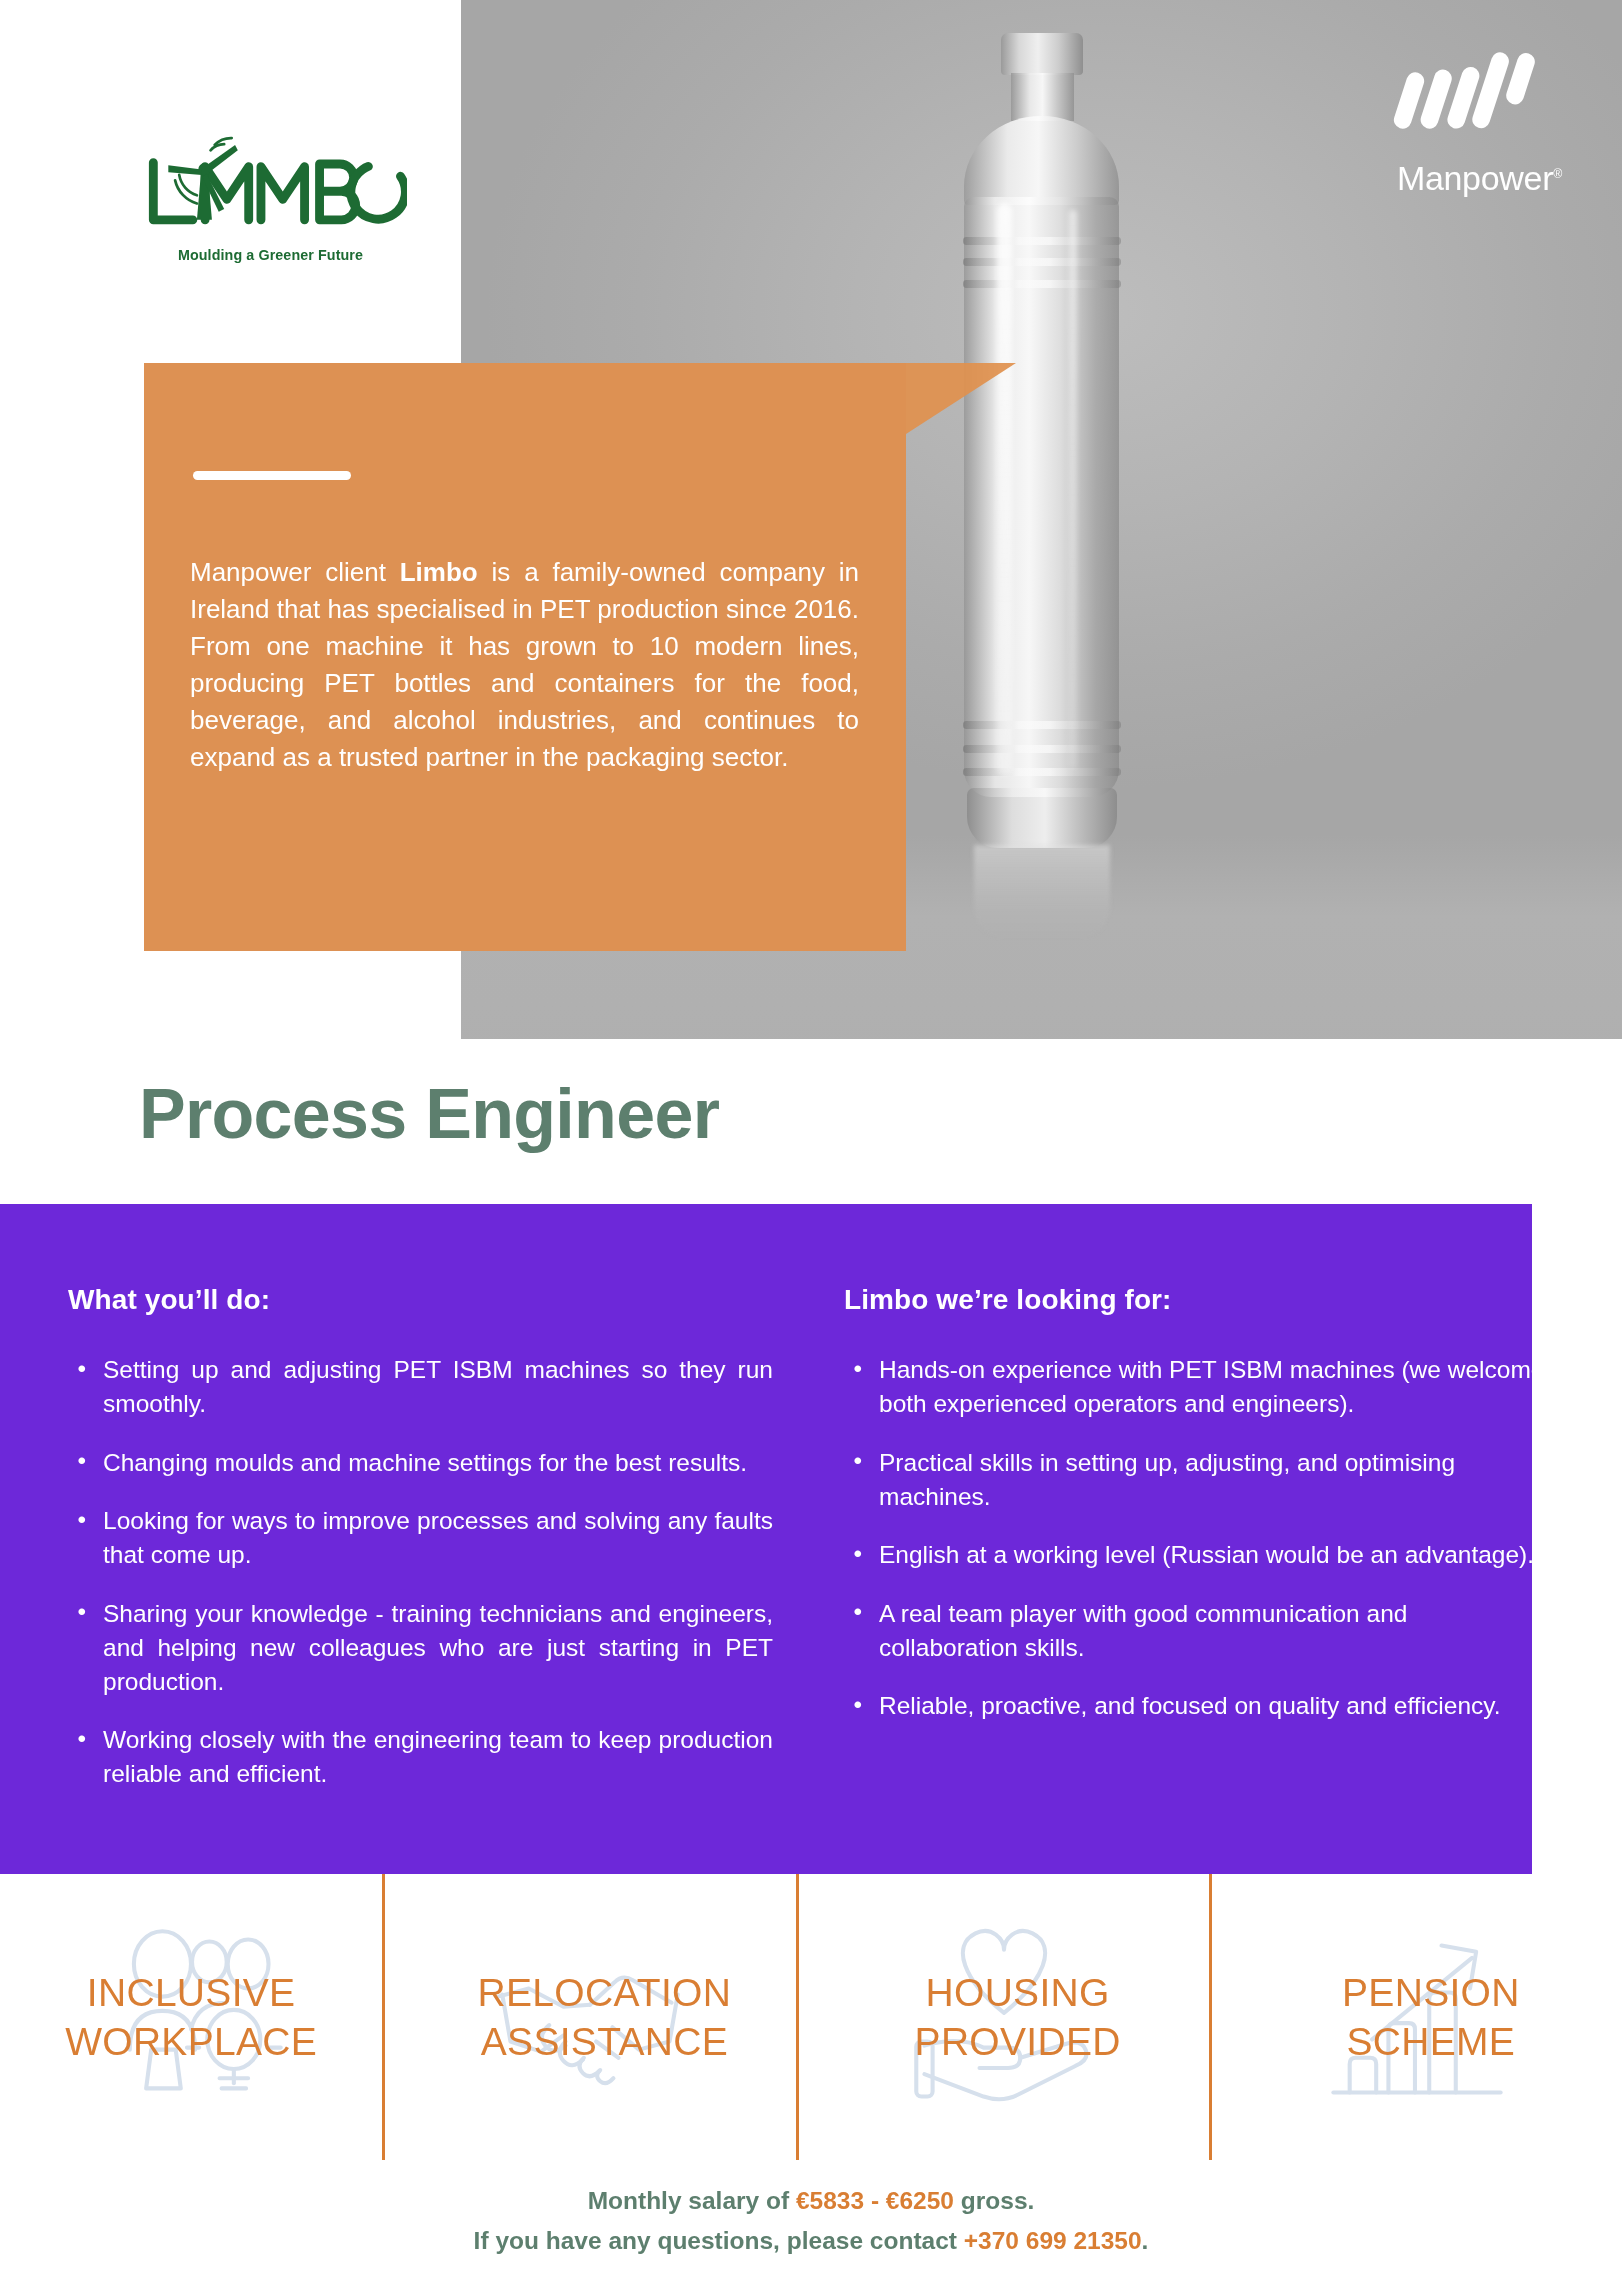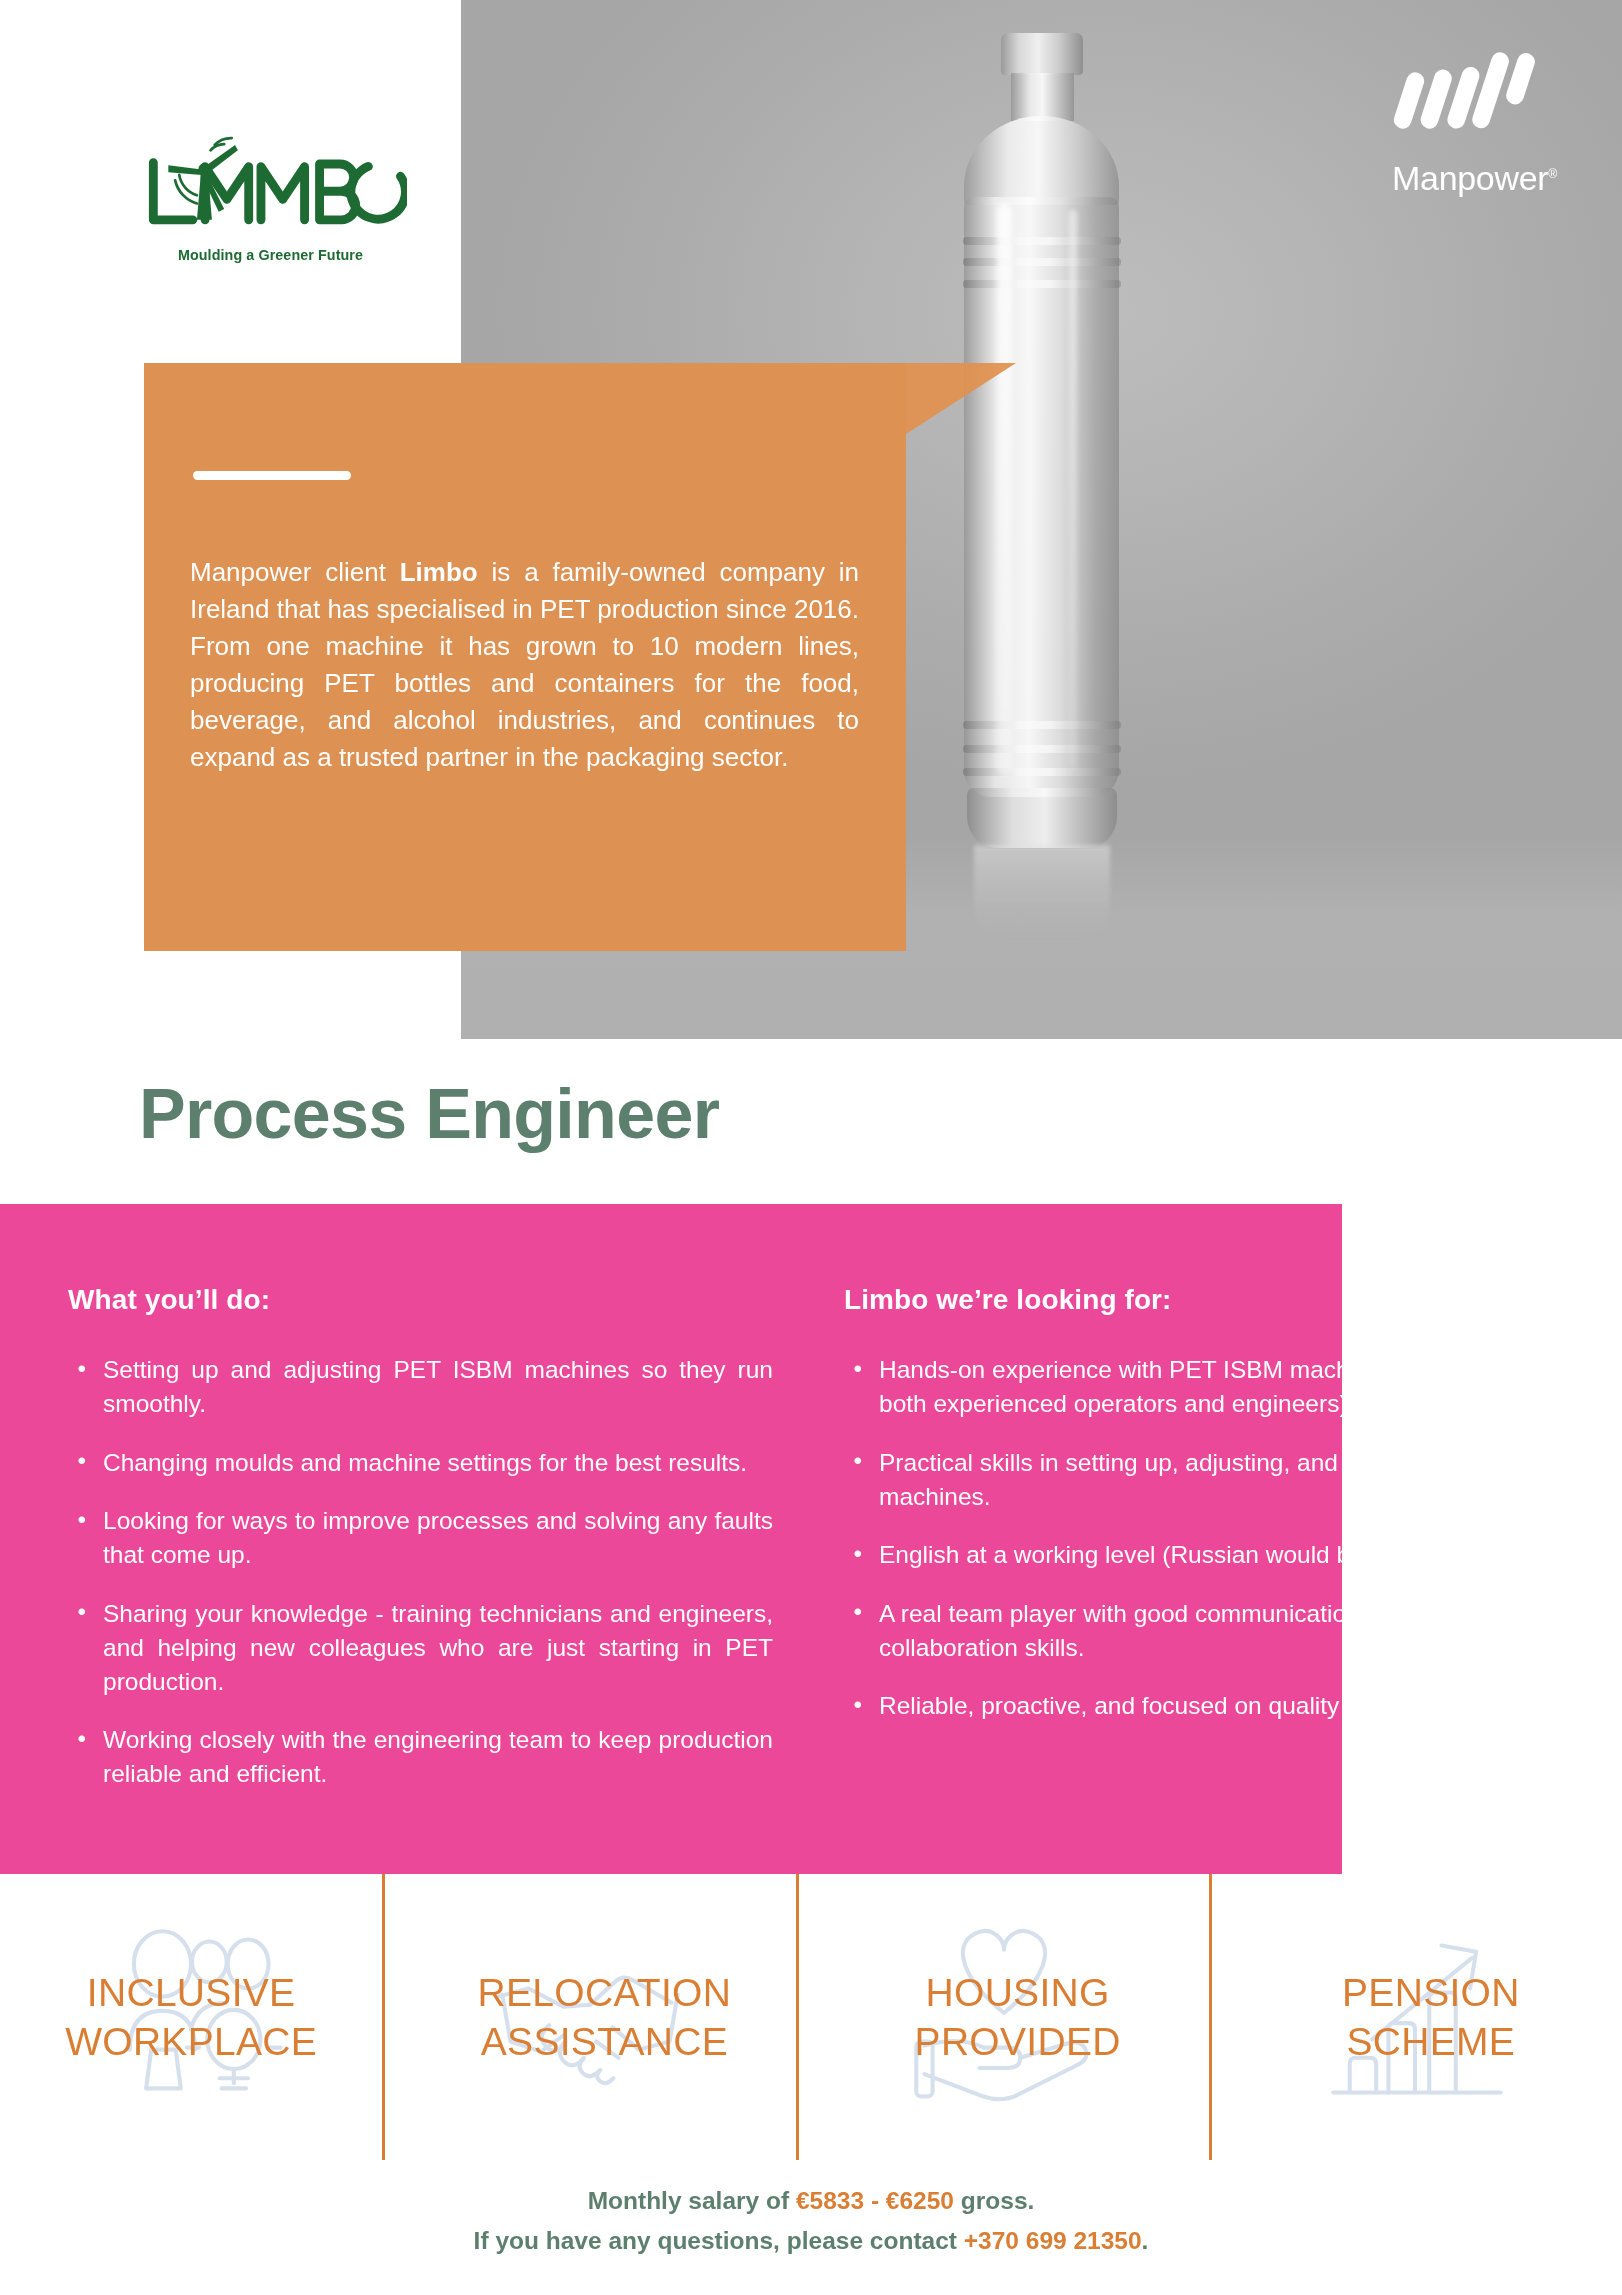--- a/index.html
+++ b/index.html
@@ -150,20 +150,21 @@
   
   .manpower-logo {
     position: absolute;
     right: 60px; top: 41px;
     width: 170px; height: 157px;
   }
   .mp-word {
     position: absolute;
     left: 0; bottom: 0;
     width: 170px;
+    text-align: right;
     color: #ffffff;
     font-size: 34px;
     letter-spacing: -0.3px;
     font-family: "Liberation Sans", sans-serif;
   }
   .mp-word sup { font-size: 12.3px; vertical-align: super; }
 
   
   .callout-wrap {
     position: absolute;
@@ -218,23 +219,23 @@
     font-weight: bold;
     color: #5d7f6e;
     letter-spacing: -0.7px;
     line-height: 76px;
   }
 
   
   .green-band {
     position: absolute;
     left: 0; top: 1204px;
-    width: 1342px;
+    width: 1532px;
     height: 670px;
-    background: #ec4899;
+    background: #6d28d9;
   }
   .col {
     position: absolute;
     top: 0;
     width: 722px;
   }
   .col.left  { left: 68px; }
   .col.right { left: 844px; }
   .col-heading {
     position: absolute;

